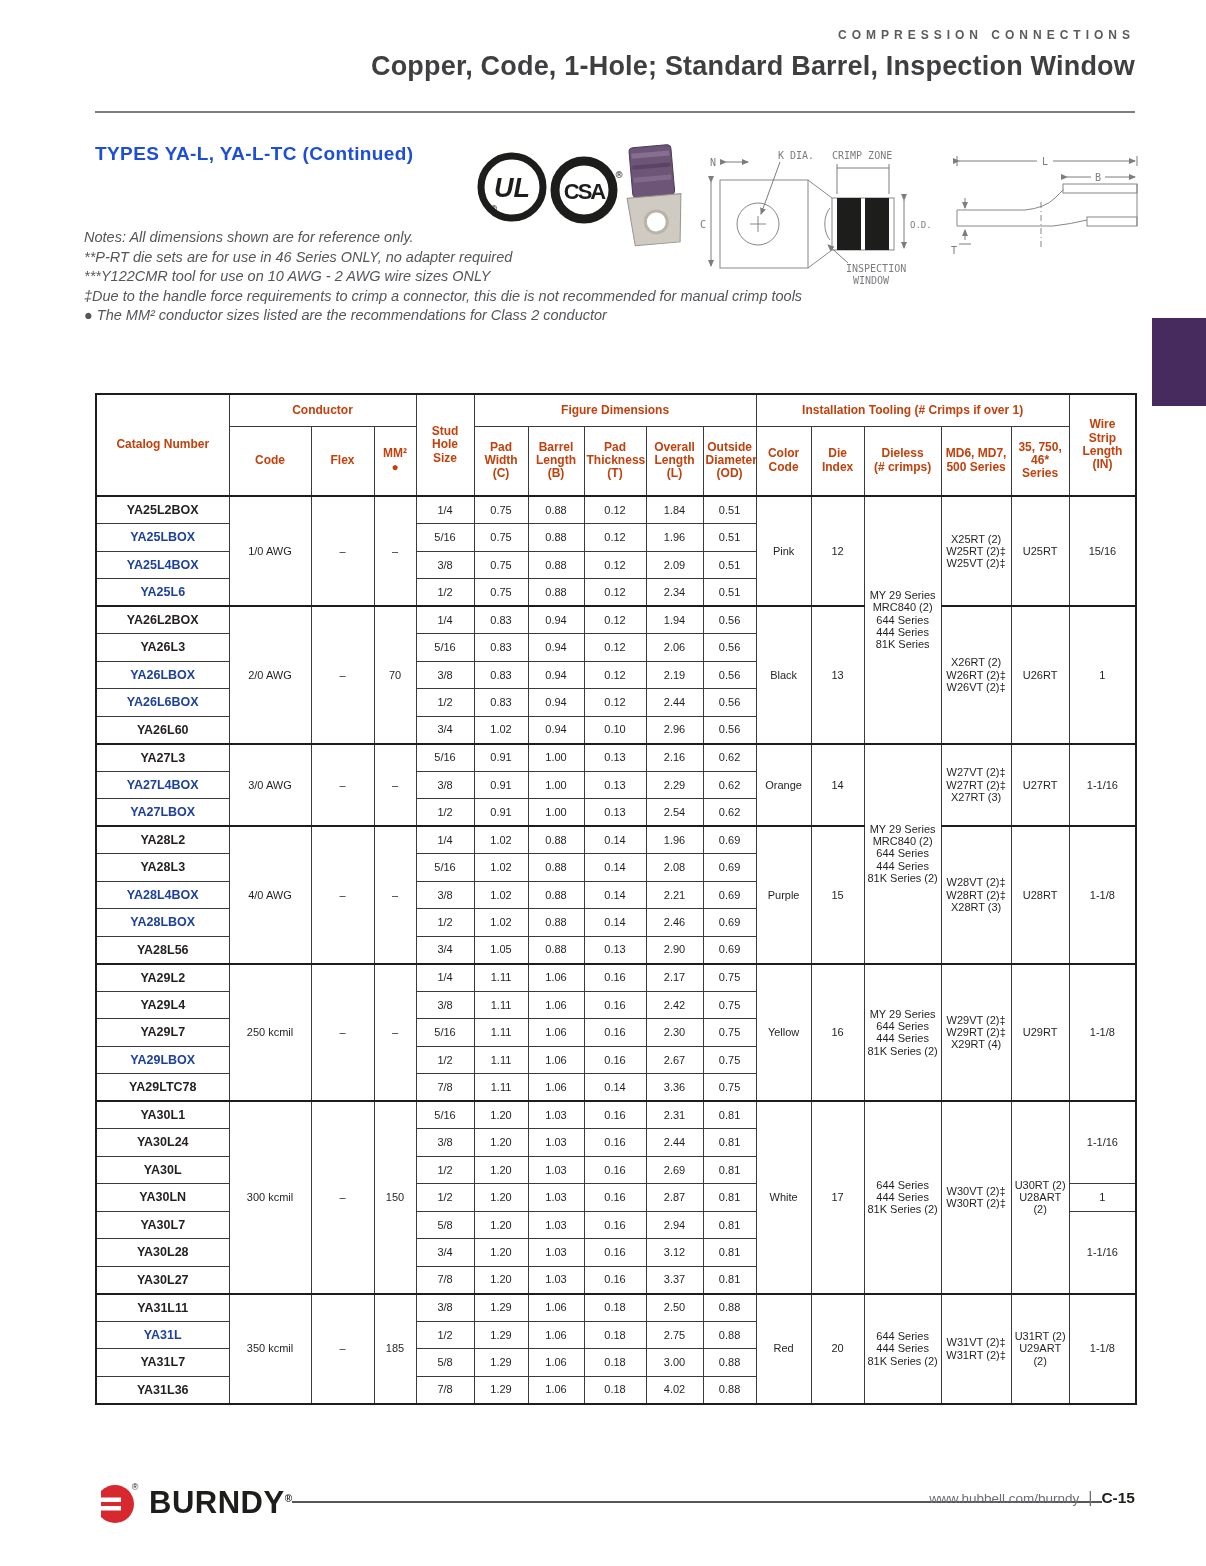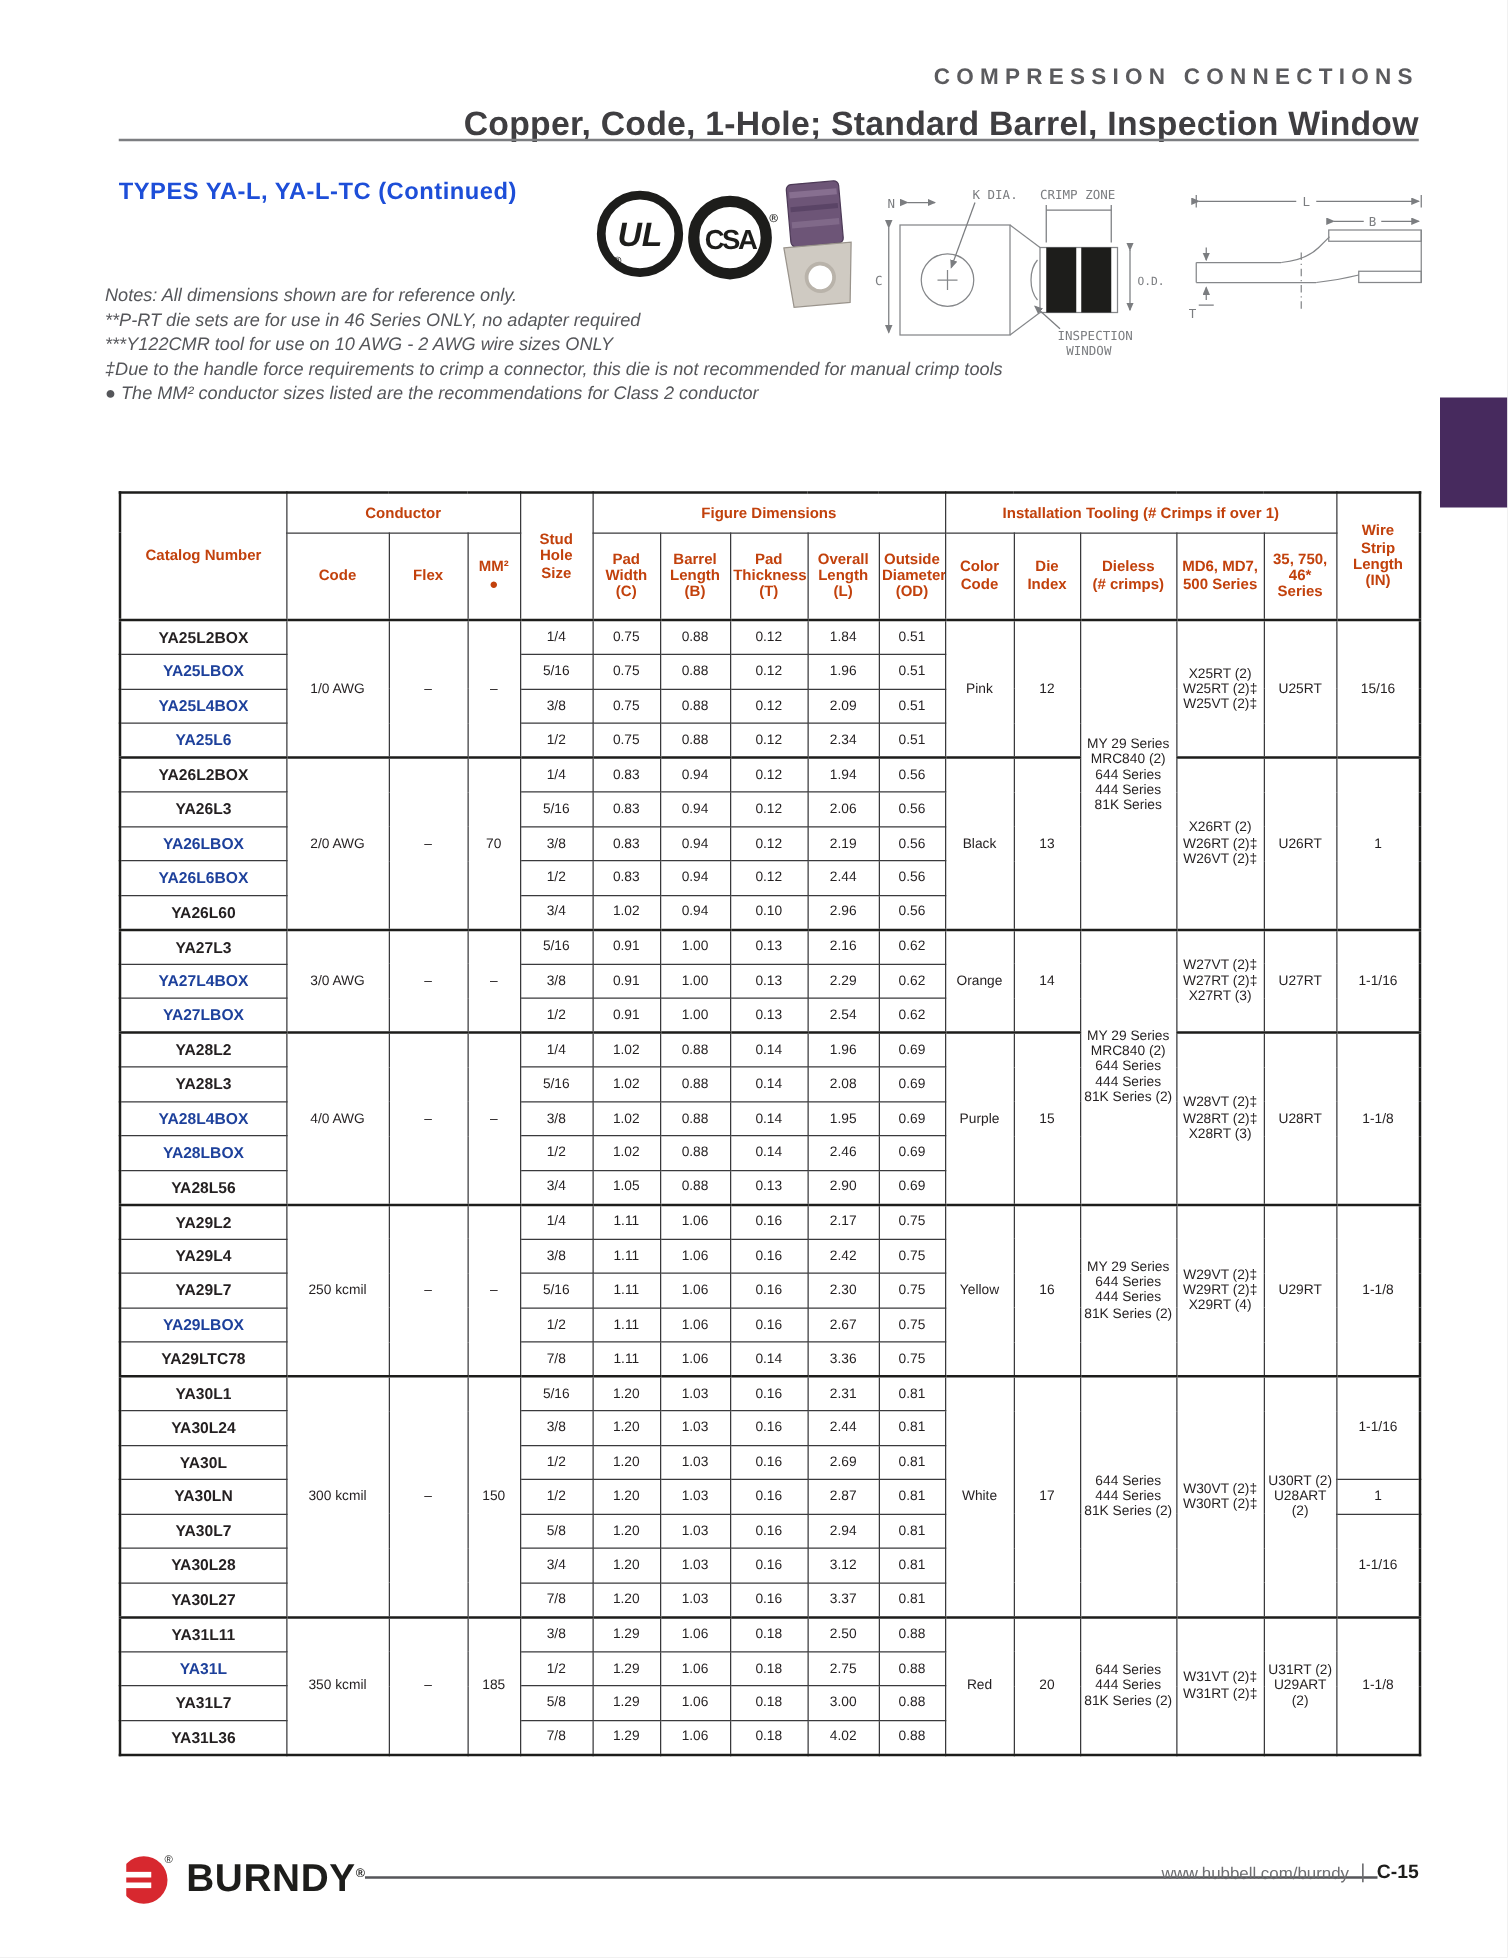--- a/index.html
+++ b/index.html
@@ -5,25 +5,25 @@
   html,body { margin:0; padding:0; background:#e8e8e8; }
   .page {
     position:relative; width:1206px; height:1566px; background:#ffffff;
     font-family:"Liberation Sans", sans-serif; color:#231f20; overflow:hidden;
     margin:0 auto;
   }
   .abs { position:absolute; }
 
   
   .eyebrow {
-    top:51px; right:71px; font-size:18px; font-weight:bold;
+    top:28px; right:71px; font-size:12px; font-weight:bold;
     letter-spacing:5px; color:#5b5b5e;
   }
   .main-title {
-    top:84px; right:71px; font-size:27px; font-weight:bold; color:#3f3e41;
+    top:51px; right:71px; font-size:27px; font-weight:bold; color:#3f3e41;
     letter-spacing:0.2px;
   }
   .title-rule { top:111px; left:95px; width:1040px; height:2px; background:#7c7e81; }
   .section-title {
     top:143px; left:95px; font-size:19px; font-weight:bold; color:#1d4ed8;
     letter-spacing:0.4px;
   }
 
   
   .notes { top:228px; left:84px; width:920px; font-style:italic; color:#55565a;
@@ -392,21 +392,21 @@
             <td>0.14</td>
             <td>2.08</td>
             <td>0.69</td>
           </tr>
           <tr>
             <td class="catalog blue">YA28L4BOX</td>
             <td>3/8</td>
             <td>1.02</td>
             <td>0.88</td>
             <td>0.14</td>
-            <td>1.95</td>
+            <td>2.21</td>
             <td>0.69</td>
           </tr>
           <tr>
             <td class="catalog blue">YA28LBOX</td>
             <td>1/2</td>
             <td>1.02</td>
             <td>0.88</td>
             <td>0.14</td>
             <td>2.46</td>
             <td>0.69</td>

